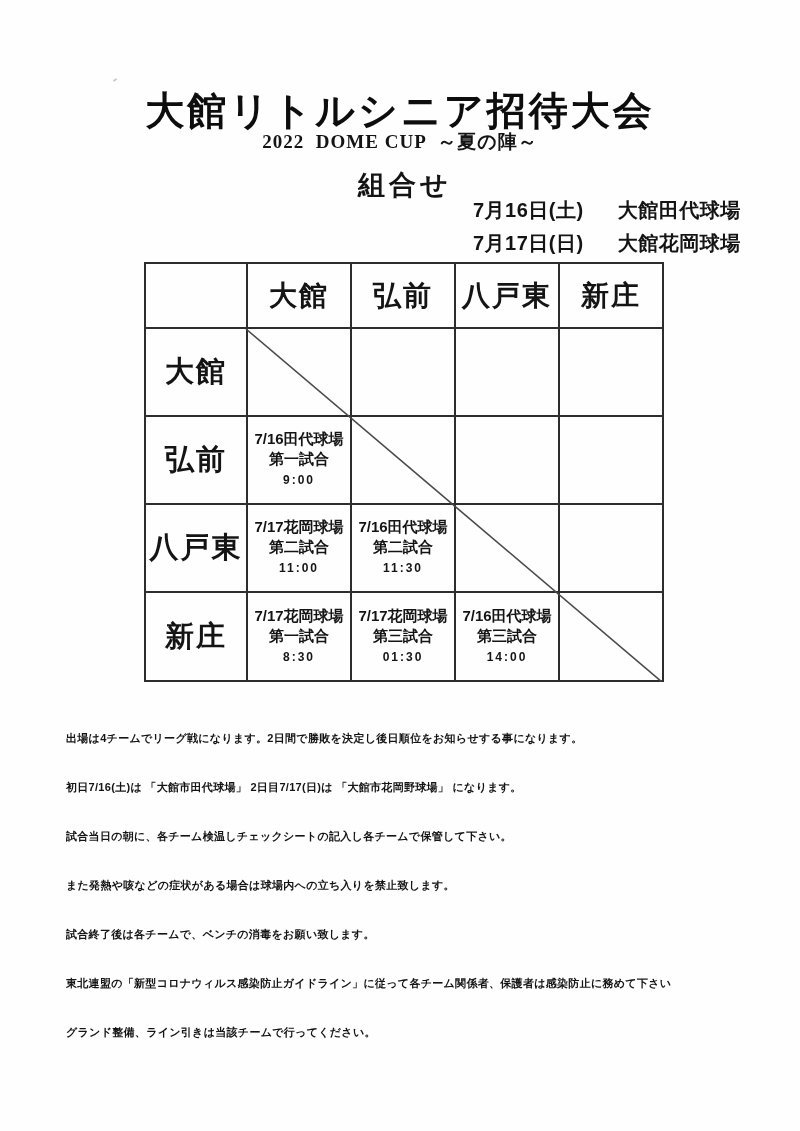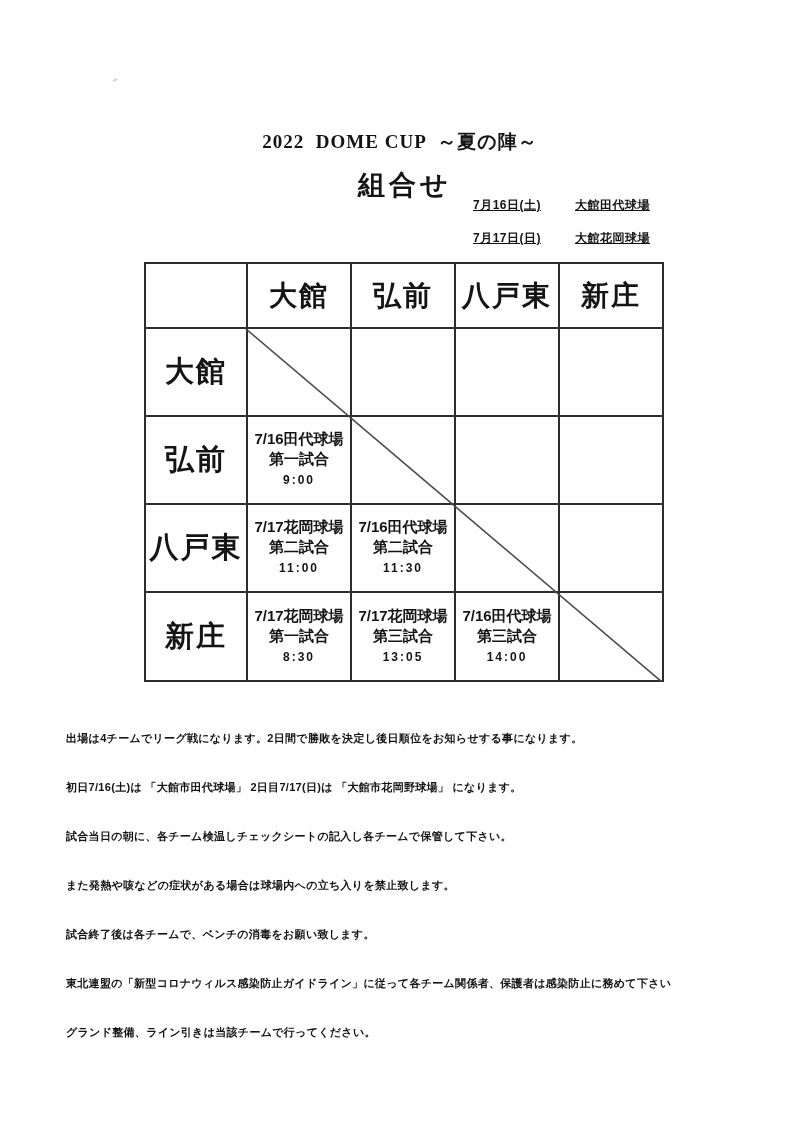--- a/index.html
+++ b/index.html
@@ -44,24 +44,23 @@
     left: 358px;
     font-size: 27px;
     letter-spacing: 4px;
   }
 
   .date-row {
     position: absolute;
     left: 473px;
     display: flex;
     gap: 34px;
-    font-size: 12px;
+    font-size: 20px;
     letter-spacing: 0.5px;
     white-space: nowrap;
-    text-decoration: underline;
   }
   .date-row-1 { top: 197px; }
   .date-row-2 { top: 230px; }
 
   .table-wrap {
     position: absolute;
     left: 144px;
     top: 262px;
     width: 568px;
     height: 420px;
@@ -126,20 +125,21 @@
     transform: rotate(-30deg);
   }
 </style>
 </head>
 <body>
 
 <div class="page">
 
   <div class="speck"></div>
 
+  <div class="doc-title">大館リトルシニア招待大会</div>
   <div class="doc-subtitle">2022  DOME CUP  ～夏の陣～</div>
   <div class="section-heading">組合せ</div>
 
   <div class="date-row date-row-1">
     <span>7月16日(土)</span>
     <span>大館田代球場</span>
   </div>
   <div class="date-row date-row-2">
     <span>7月17日(日)</span>
     <span>大館花岡球場</span>
@@ -198,21 +198,21 @@
       <tr style="height:89px">
         <td class="row-head">新庄</td>
         <td class="match-cell">
           <span class="m-venue">7/17花岡球場</span>
           <span class="m-game">第一試合</span>
           <span class="m-time">8:30</span>
         </td>
         <td class="match-cell">
           <span class="m-venue">7/17花岡球場</span>
           <span class="m-game">第三試合</span>
-          <span class="m-time">13:05</span>
+          <span class="m-time">01:30</span>
         </td>
         <td class="match-cell">
           <span class="m-venue">7/16田代球場</span>
           <span class="m-game">第三試合</span>
           <span class="m-time">14:00</span>
         </td>
         <td class="match-cell"></td>
       </tr>
     </tbody>
       </table>

